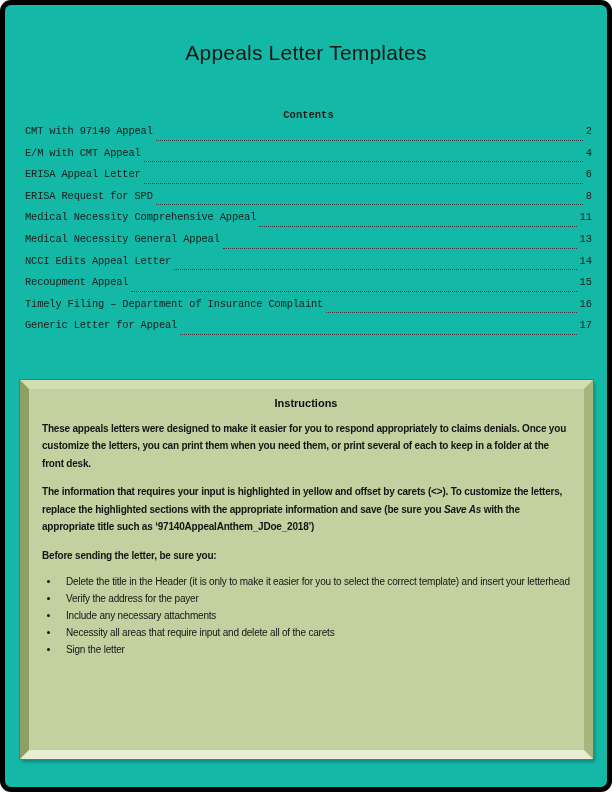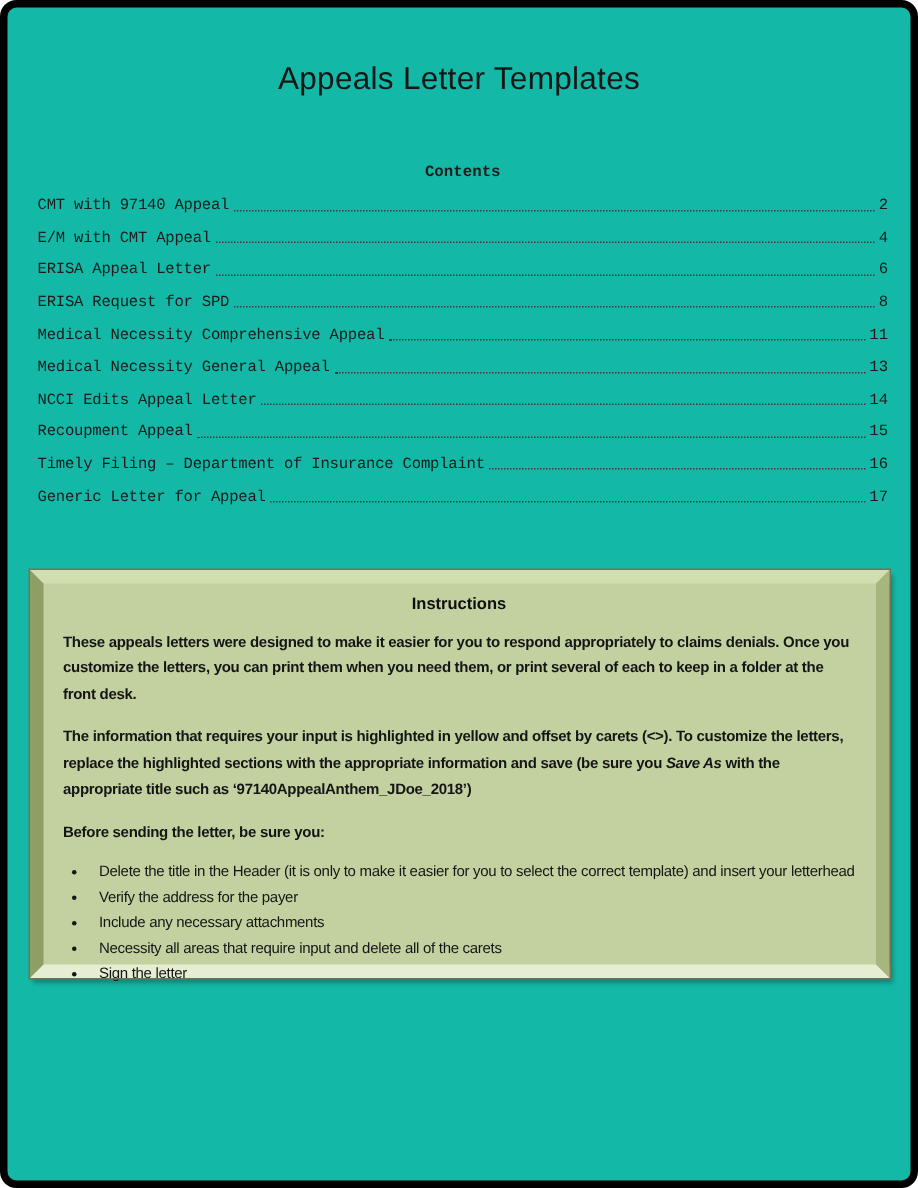--- a/index.html
+++ b/index.html
@@ -33,21 +33,20 @@
   }
   .toc-heading {
     text-align: center;
     font-size: 10.5px;
     font-weight: 700;
     color: #1b1b1b;
     margin-bottom: 5px;
   }
   .toc-row {
     display: flex;
-    align-items: flex-end;
     height: 21.6px;
     padding-bottom: 5px;
     cursor: pointer;
   }
   .toc-label {
     white-space: nowrap;
     font-size: 10.4px;
     letter-spacing: -0.15px;
     line-height: 1;
     color: #1b1b1b;
@@ -58,21 +57,21 @@
     margin: 0 3px 2px 3px;
     min-width: 10px;
   }
   .toc-page {
     font-size: 10.4px;
     line-height: 1;
     color: #1b1b1b;
   }
   .instructions-box {
     margin: 38px 14px 0 15px;
-    height: 272px;
+    height: 379px;
     background: var(--box-fill, #c3d1a0);
     border-style: solid;
     border-width: 9px;
     border-top-color: var(--bevel-top, #d2ddb0);
     border-left-color: var(--bevel-left, #8e9f66);
     border-right-color: var(--bevel-right, #a6b67c);
     border-bottom-color: var(--bevel-bottom, #e7edd3);
     outline: 1px solid var(--box-outline, #6d7457);
     box-shadow: 2px 3px 3px rgba(0,0,0,0.28);
   }

